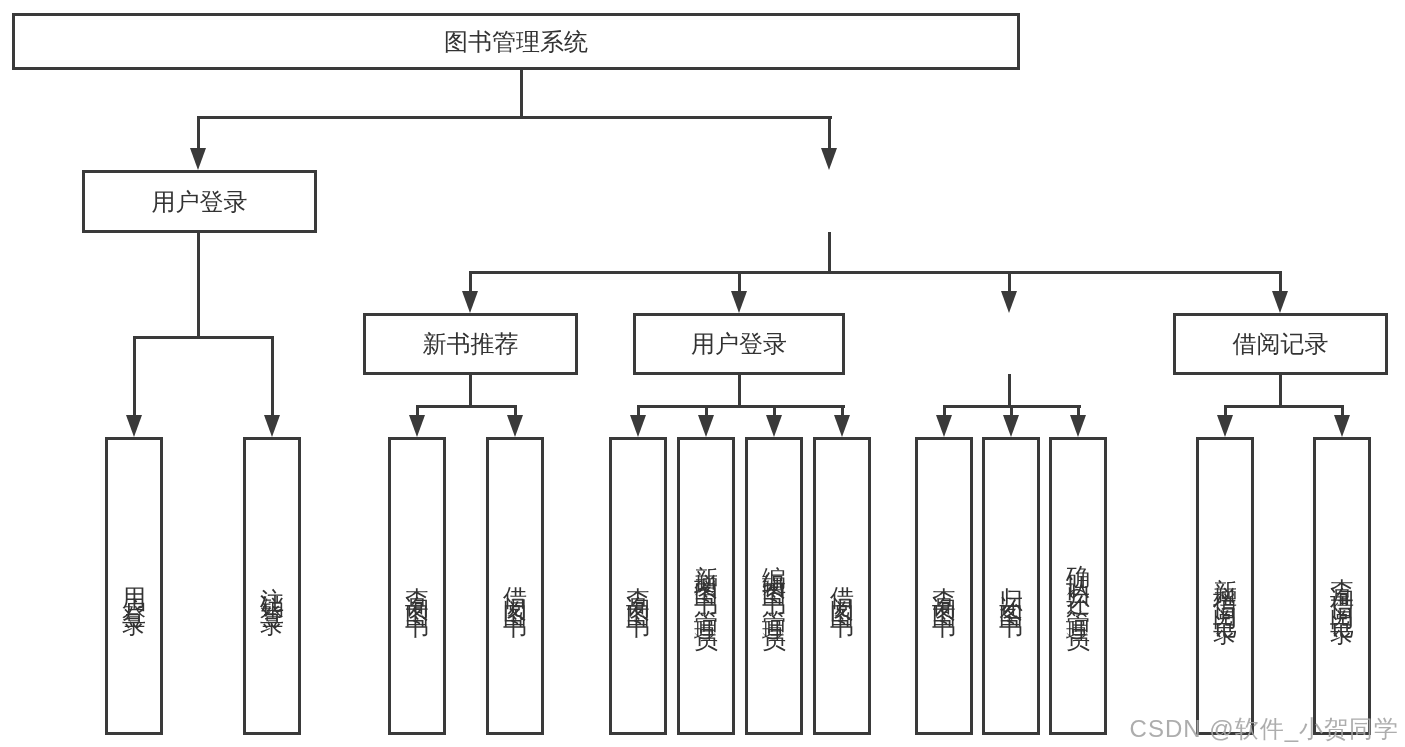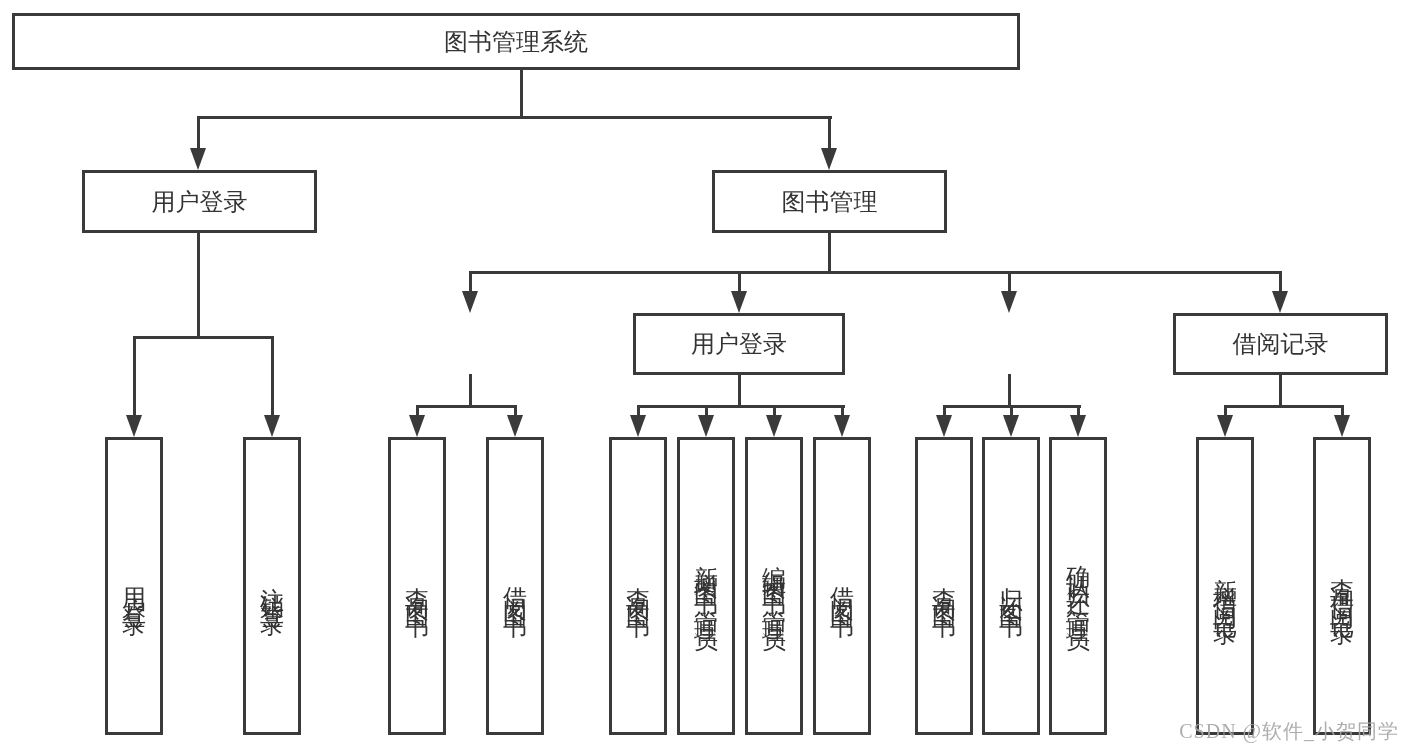--- a/index.html
+++ b/index.html
@@ -18,22 +18,22 @@
     letter-spacing:9px; font-size:24px; line-height:1; color:var(--text);
     white-space:nowrap;
   }
   .line { position:absolute; background:var(--line); }
   .arrow {
     position:absolute; width:0; height:0;
     border-left:8px solid transparent; border-right:8px solid transparent;
     border-top:22px solid var(--line);
   }
   .watermark {
-    position:absolute; right:6px; bottom:2px; font-size:20px;
-    color:rgba(166,166,166,0.92); letter-spacing:1px; z-index:5;font-family:Liberation Serif, serif;
+    position:absolute; right:6px; bottom:2px; font-size:24px;
+    color:rgba(166,166,166,0.92); letter-spacing:1px; z-index:5;
   }
 </style>
 </head>
 <body>
 
 <div class="canvas">
 
   <div class="box" style="left:12px;top:13px;width:1008px;height:57px">
     <span>图书管理系统</span>
   </div>
@@ -41,42 +41,42 @@
   <div class="line" style="left:520px;top:68px;width:3px;height:51px"></div>
   <div class="line" style="left:197px;top:116px;width:635px;height:3px"></div>
   <div class="line" style="left:197px;top:116px;width:3px;height:36px"></div>
   <div class="line" style="left:828px;top:116px;width:3px;height:36px"></div>
   <div class="arrow" style="left:190px;top:148px"></div>
   <div class="arrow" style="left:821px;top:148px"></div>
 
   <div class="box" style="left:82px;top:170px;width:235px;height:63px">
     <span>用户登录</span>
   </div>
-  <div class="box" style="left:712px;top:170px;width:235px;height:63px">
-    <span>图书管理</span>
-  </div>
 
   <div class="line" style="left:197px;top:232px;width:3px;height:107px"></div>
   <div class="line" style="left:133px;top:336px;width:141px;height:3px"></div>
   <div class="line" style="left:133px;top:336px;width:3px;height:84px"></div>
   <div class="line" style="left:271px;top:336px;width:3px;height:84px"></div>
   <div class="arrow" style="left:126px;top:415px"></div>
   <div class="arrow" style="left:264px;top:415px"></div>
 
   <div class="line" style="left:828px;top:232px;width:3px;height:42px"></div>
   <div class="line" style="left:469px;top:271px;width:813px;height:3px"></div>
   <div class="line" style="left:469px;top:271px;width:3px;height:26px"></div>
   <div class="line" style="left:738px;top:271px;width:3px;height:26px"></div>
   <div class="line" style="left:1008px;top:271px;width:3px;height:26px"></div>
   <div class="line" style="left:1279px;top:271px;width:3px;height:26px"></div>
   <div class="arrow" style="left:462px;top:291px"></div>
   <div class="arrow" style="left:731px;top:291px"></div>
   <div class="arrow" style="left:1001px;top:291px"></div>
   <div class="arrow" style="left:1272px;top:291px"></div>
 
+  <div class="box" style="left:363px;top:313px;width:215px;height:62px">
+    <span>新书推荐</span>
+  </div>
   <div class="box" style="left:633px;top:313px;width:212px;height:62px">
     <span>用户登录</span>
   </div>
   <div class="box" style="left:1173px;top:313px;width:215px;height:62px">
     <span>借阅记录</span>
   </div>
 
   <div class="line" style="left:469px;top:374px;width:3px;height:34px"></div>
   <div class="line" style="left:416px;top:405px;width:101px;height:3px"></div>
   <div class="line" style="left:416px;top:405px;width:3px;height:15px"></div>

